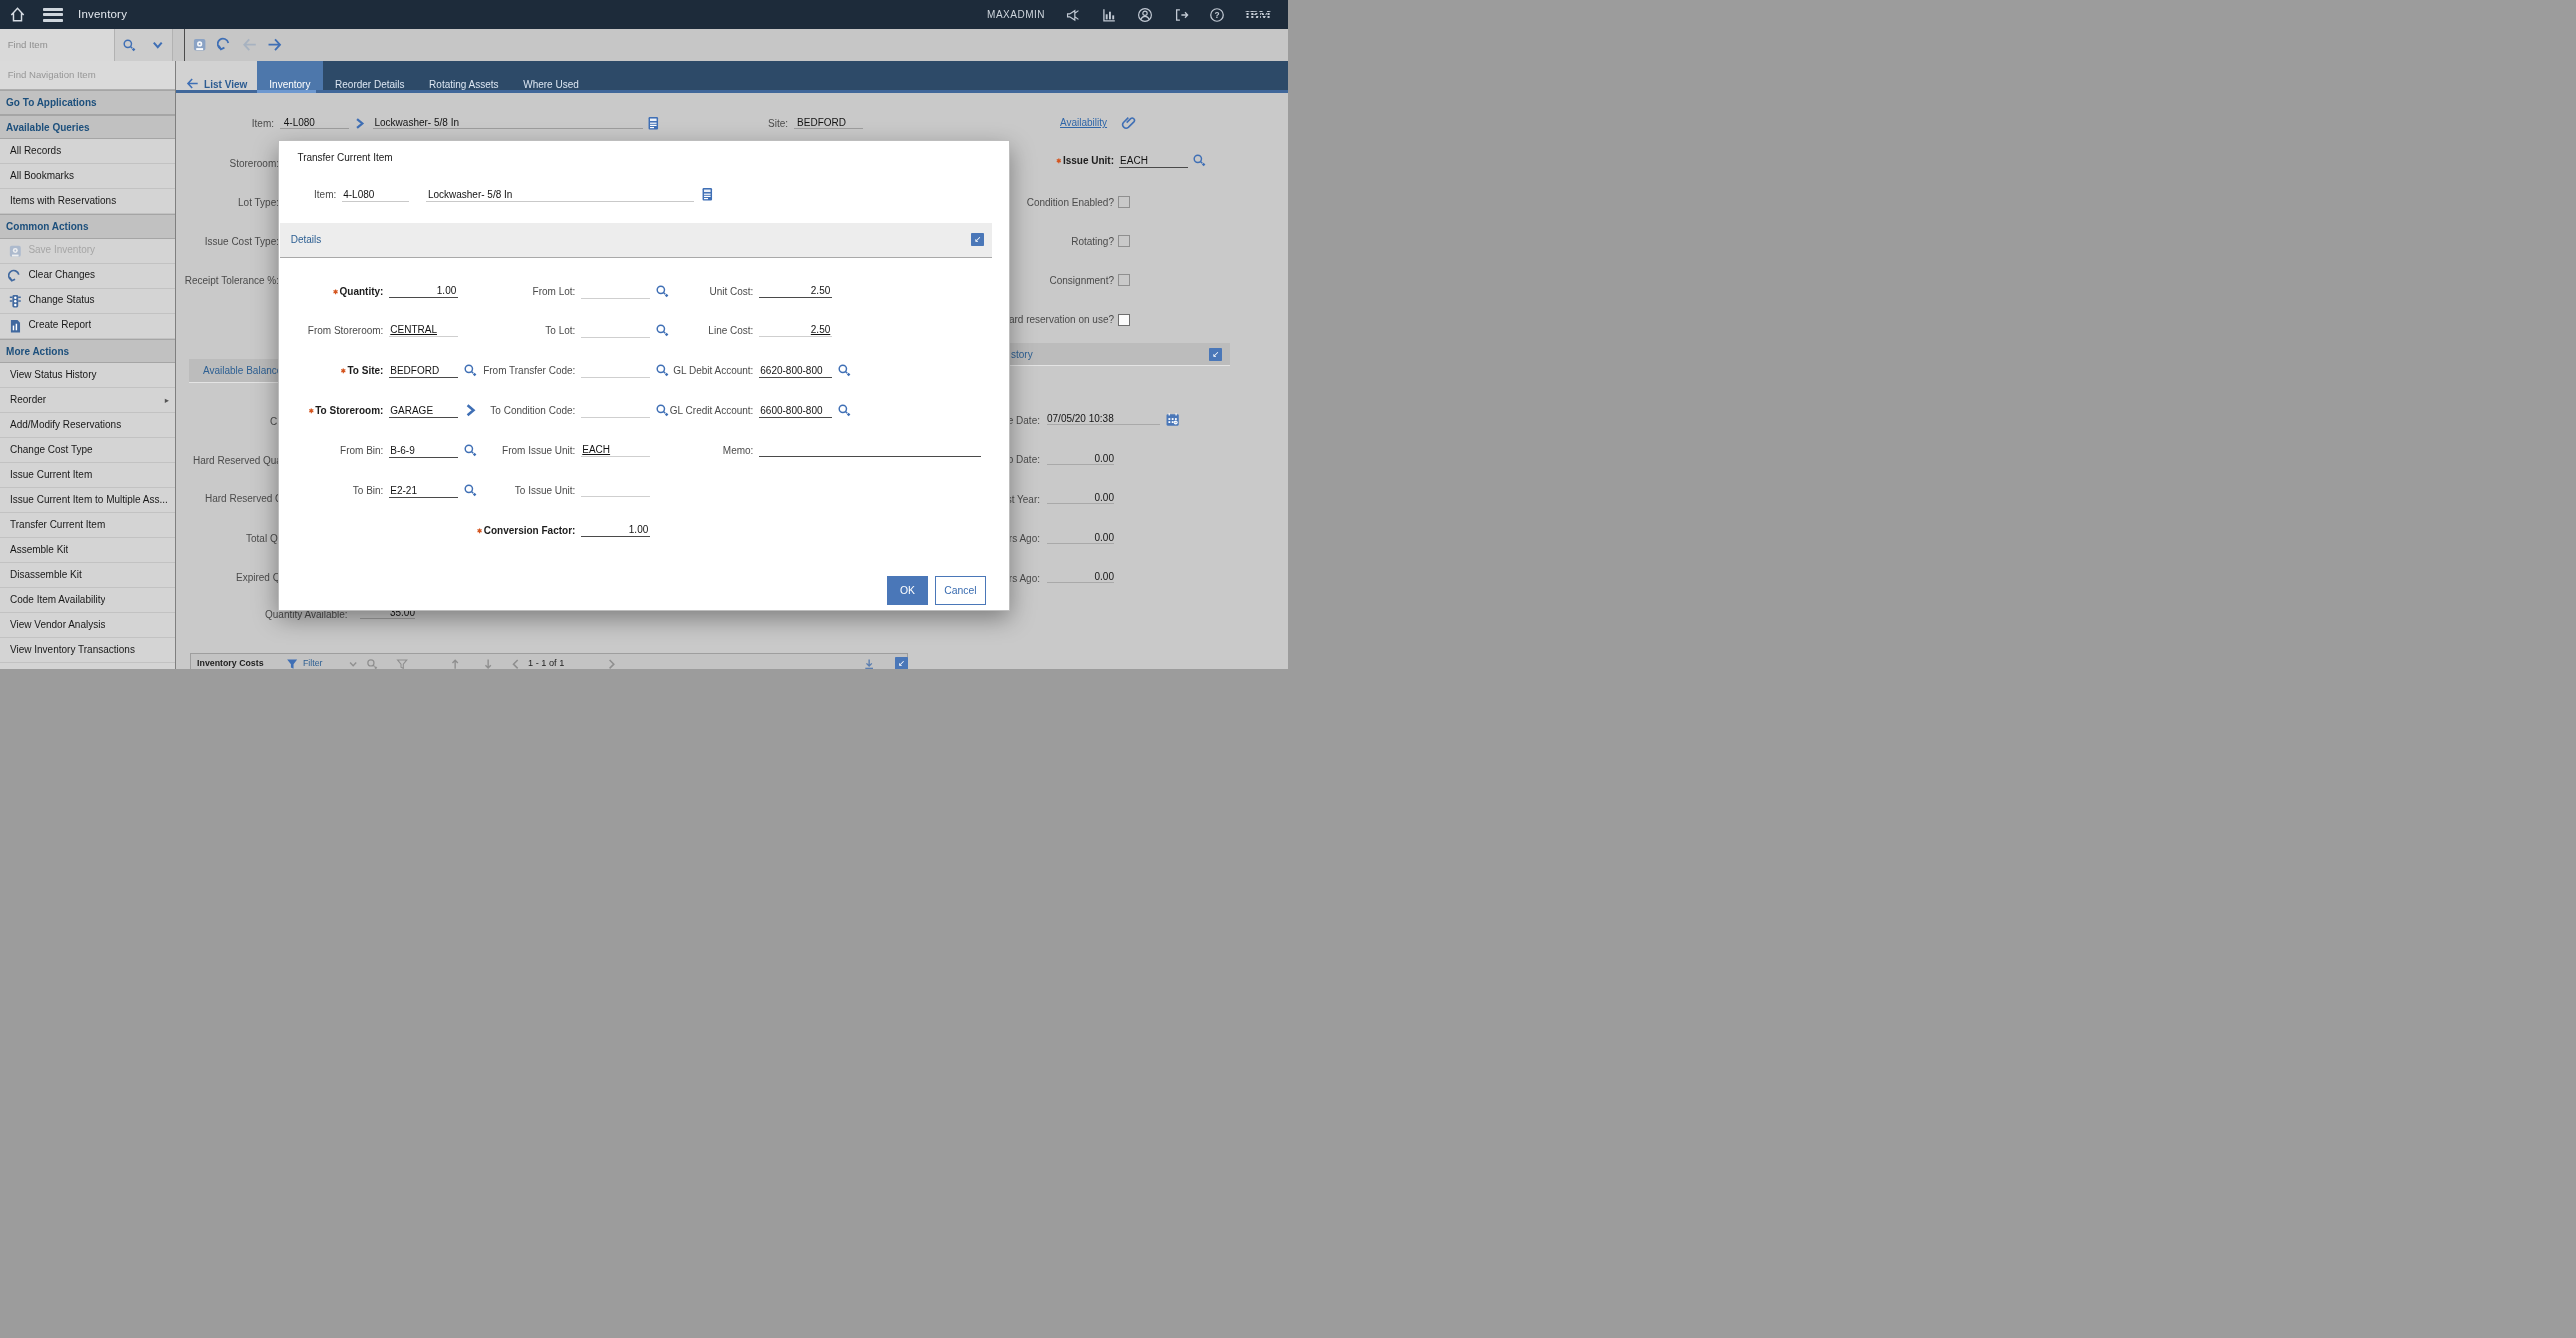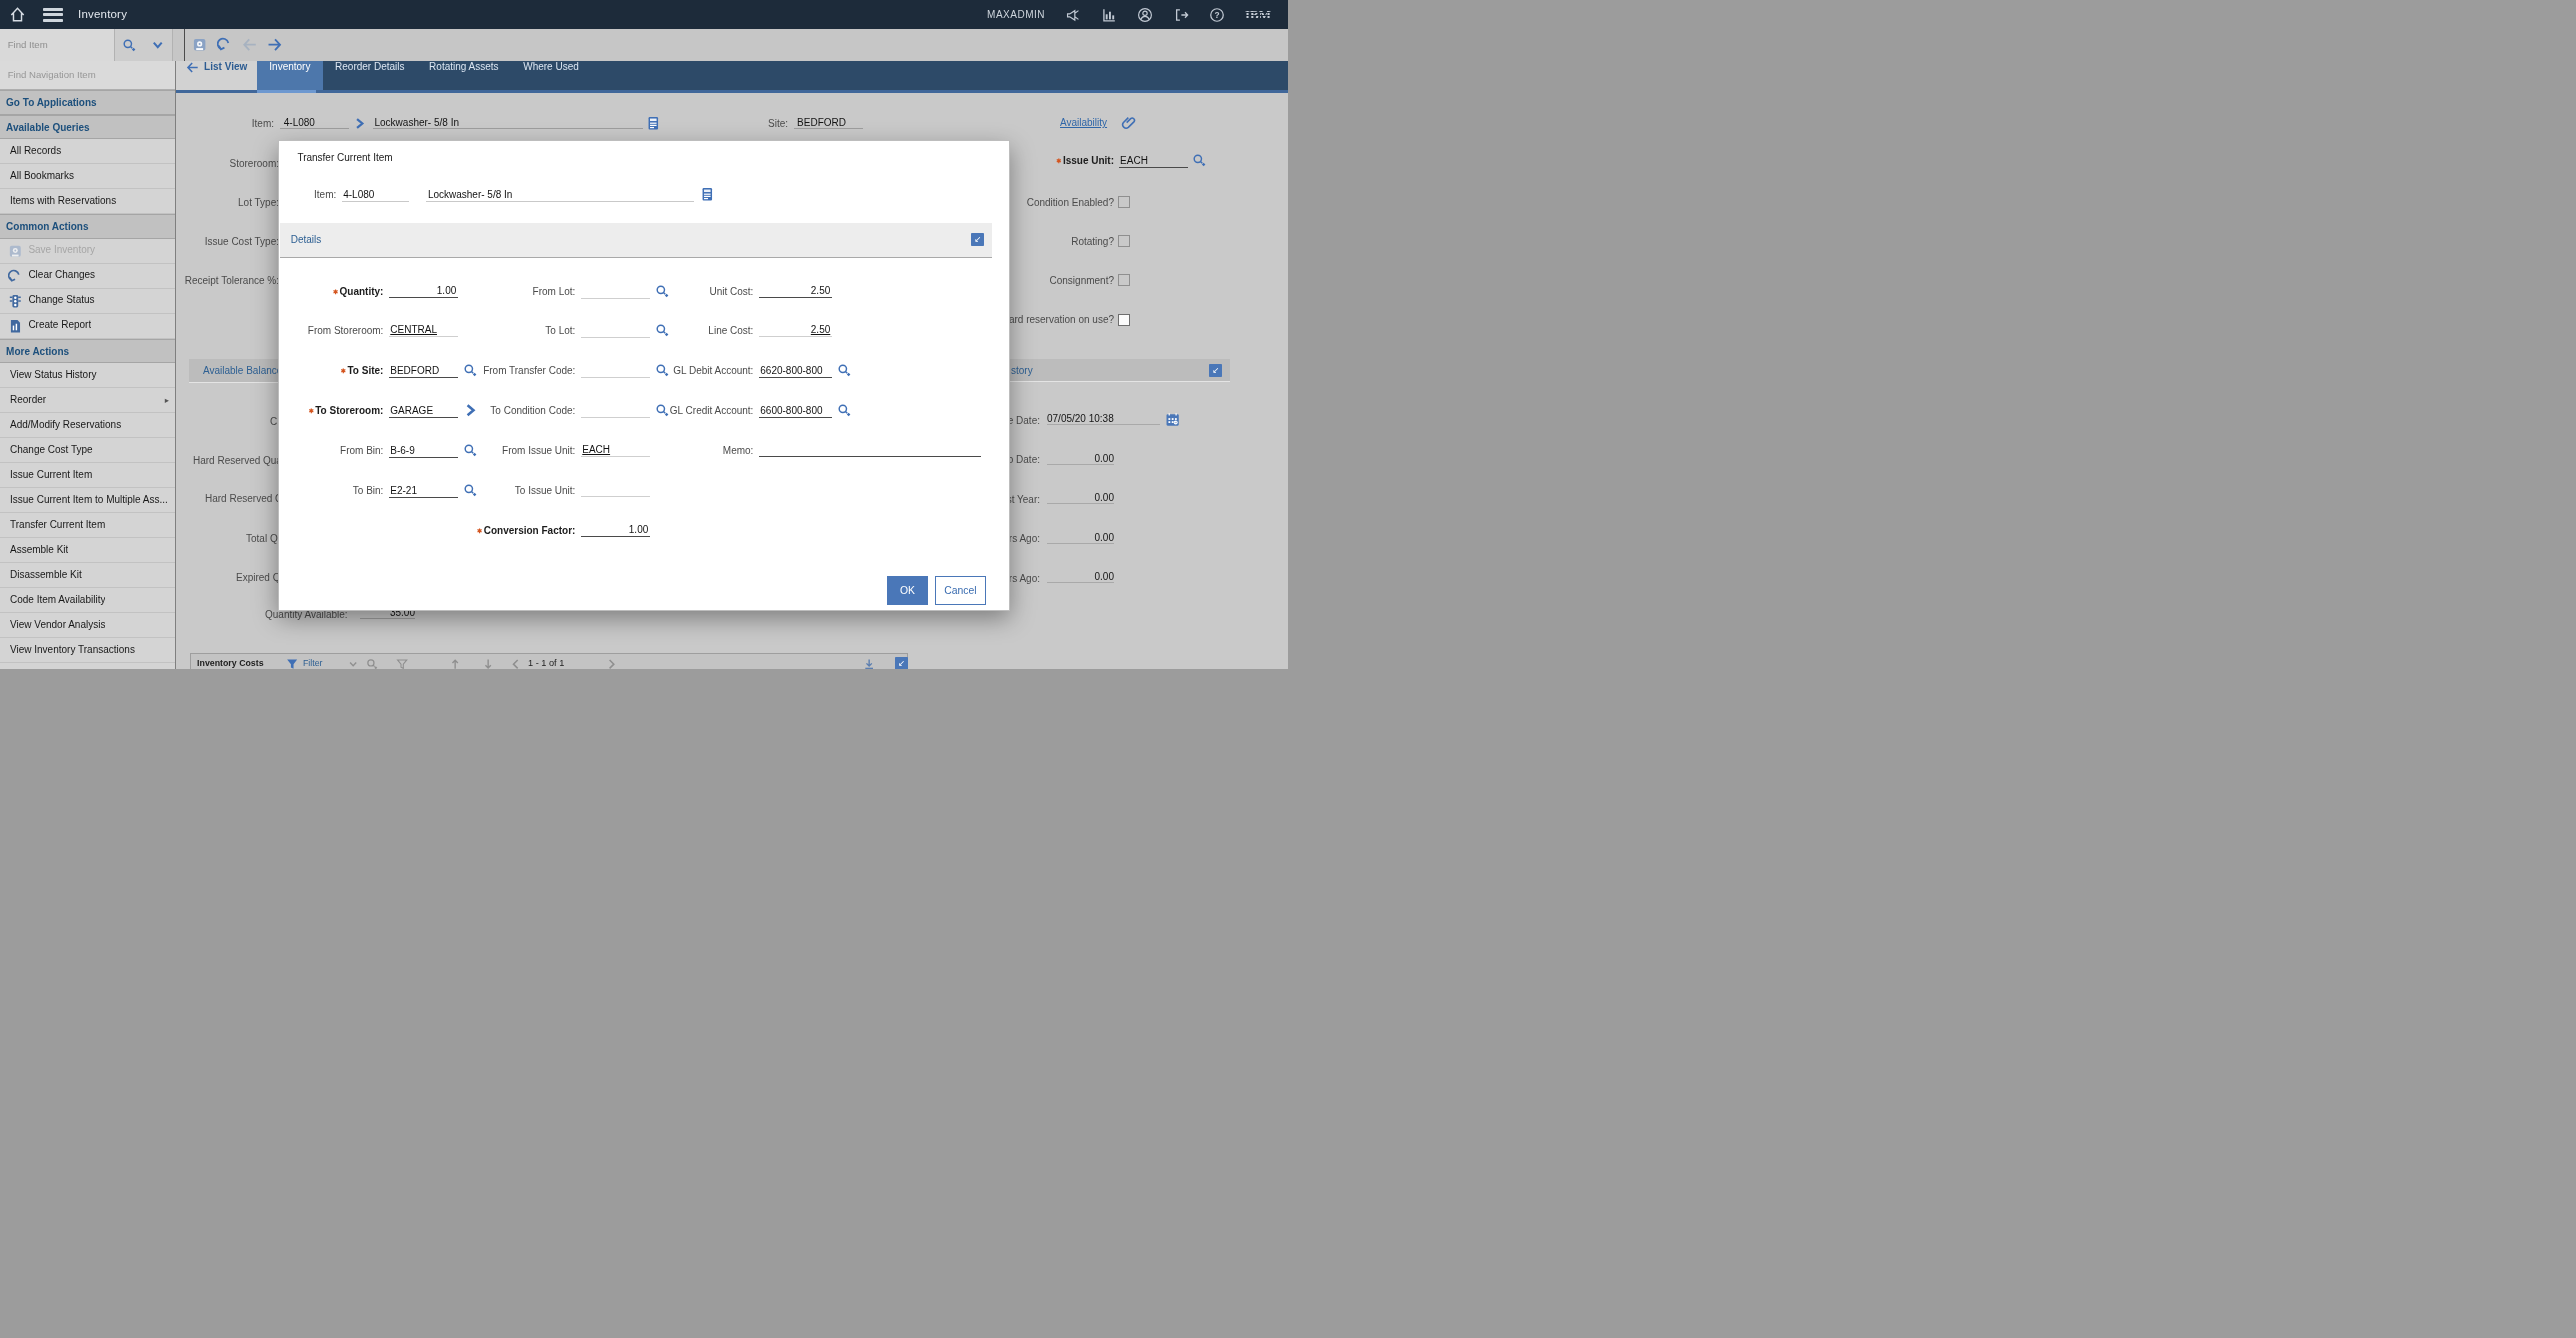--- a/index.html
+++ b/index.html
@@ -34,21 +34,21 @@
   .sb-item{position:relative;height:25px;border-bottom:0.8px solid #c2c2c2;font-size:10px;color:#181818;line-height:24.5px;
            padding-left:10px;box-sizing:border-box;cursor:pointer;display:flex;align-items:center;}
   .sb-item.hasic{padding-left:7.7px;}
   .sb-item .sbic{width:14.6px;height:14.6px;margin-right:6.1px;color:#41699f;flex:0 0 auto;}
   .sb-item.dis{color:#a6a6a6;cursor:default;}
   .sb-item.dis .sbic{color:#9db0cb;opacity:.7;}
   .sb-txt{overflow:hidden;white-space:nowrap;text-overflow:ellipsis;}
   .sub-arrow{position:absolute;right:6.1px;top:0;color:#555;font-size:8.4px;}
   
   #tabbar{position:absolute;left:176px;top:61px;right:0;height:29px;background:#2d4a68;display:flex;}
-  .tab{height:29px;display:flex;align-items:flex-start;justify-content:center;font-size:10px;color:#dce6f2;cursor:pointer;box-sizing:border-box;}
+  .tab{height:29px;display:flex;align-items:flex-end;justify-content:center;font-size:10px;color:#dce6f2;cursor:pointer;box-sizing:border-box;}
   #tab-back{width:81px;background:#d2d2d2;color:#2c5c92;font-weight:bold;gap:5.4px;}
   #tab-back .bic{width:13px;height:13px;color:#3f6fb5;}
   .tab.active{background:#4d77ab;color:#fff;}
   #strip{position:absolute;left:176px;top:90px;right:0;height:3.1px;background:#40679a;}
   #strip .seg{position:absolute;left:81px;width:59px;height:3.1px;background:#6d98d0;}
   
   .flabel{position:absolute;font-size:10px;color:#4b4b4b;white-space:nowrap;}
   .fval{position:absolute;font-size:10px;color:#141414;white-space:nowrap;}
   .uline{border-bottom:1.2px solid #9e9e9e;}
   .rowflex{position:absolute;display:flex;align-items:flex-end;gap:4.6px;}
@@ -327,21 +327,21 @@
   <div id="bg-right-checks">
       <span class="rlbl" style="left: 951px; top: 197px; width: 163px;">Condition Enabled?</span>
       <span class="ckbox ck-dis" style="left: 1118px; top: 196px;"></span>
       <span class="rlbl" style="left: 951px; top: 236px; width: 163px;">Rotating?</span>
       <span class="ckbox ck-dis" style="left: 1118px; top: 235px;"></span>
       <span class="rlbl" style="left: 951px; top: 275px; width: 163px;">Consignment?</span>
       <span class="ckbox ck-dis" style="left: 1118px; top: 274px;"></span>
       <span class="rlbl" style="left: 951px; top: 314px; width: 163px;">hard reservation on use?</span>
       <span class="ckbox ck-en" style="left: 1118px; top: 314px;"></span>
     </div>
-  <div class="secbar" style="left:962px;top:359px;width:268px;box-sizing:border-box">
+  <div class="secbar" style="left:962px;top:343px;width:268px;box-sizing:border-box">
     <span style="position:absolute;left:49px">story</span>
     <span class="sqbtn" style="right:7.7px;top:4.6px">↙</span>
   </div>
   <div id="bg-right-fields">
       <span class="rlbl" style="left: 958px; top: 415px; width: 82px;">e Date:</span>
       <span class="fval" style="left: 1047px; top: 413px; width: 113px; border-bottom: 1.2px solid rgb(169, 169, 169);">07/05/20 10:38</span>
       <span class="lkic" style="position: absolute; left: 1165px; top: 412px; width: 15.3px; height: 15.3px; color: rgb(74, 119, 184);"><svg viewBox="0 0 20 20" width="100%" height="100%">
           <rect x="2" y="3" width="16" height="15" rx="1.5" fill="currentColor"></rect>
           <rect x="4.5" y="8" width="2.4" height="2.4" fill="#fff"></rect>
           <rect x="8.8" y="8" width="2.4" height="2.4" fill="#fff"></rect>

